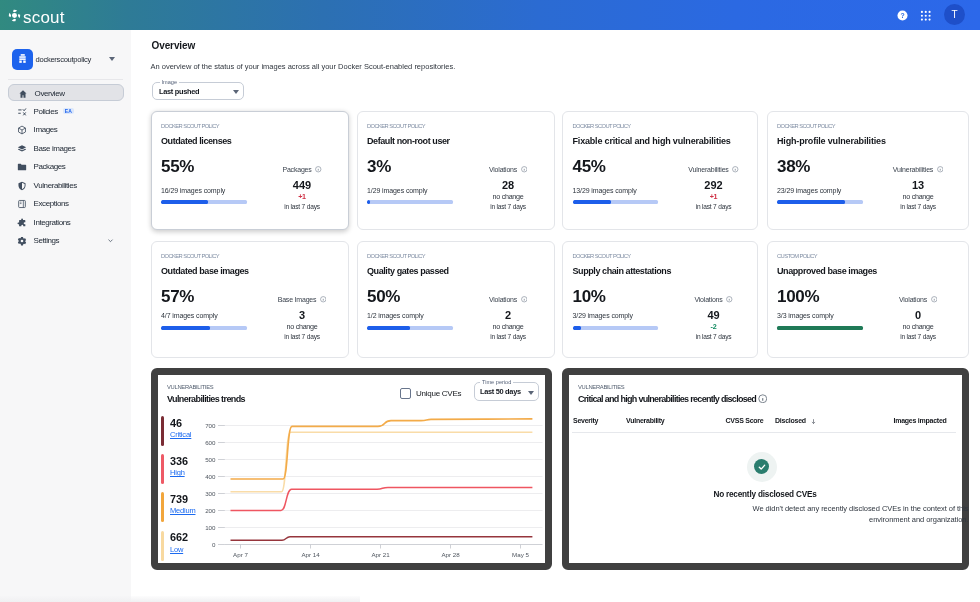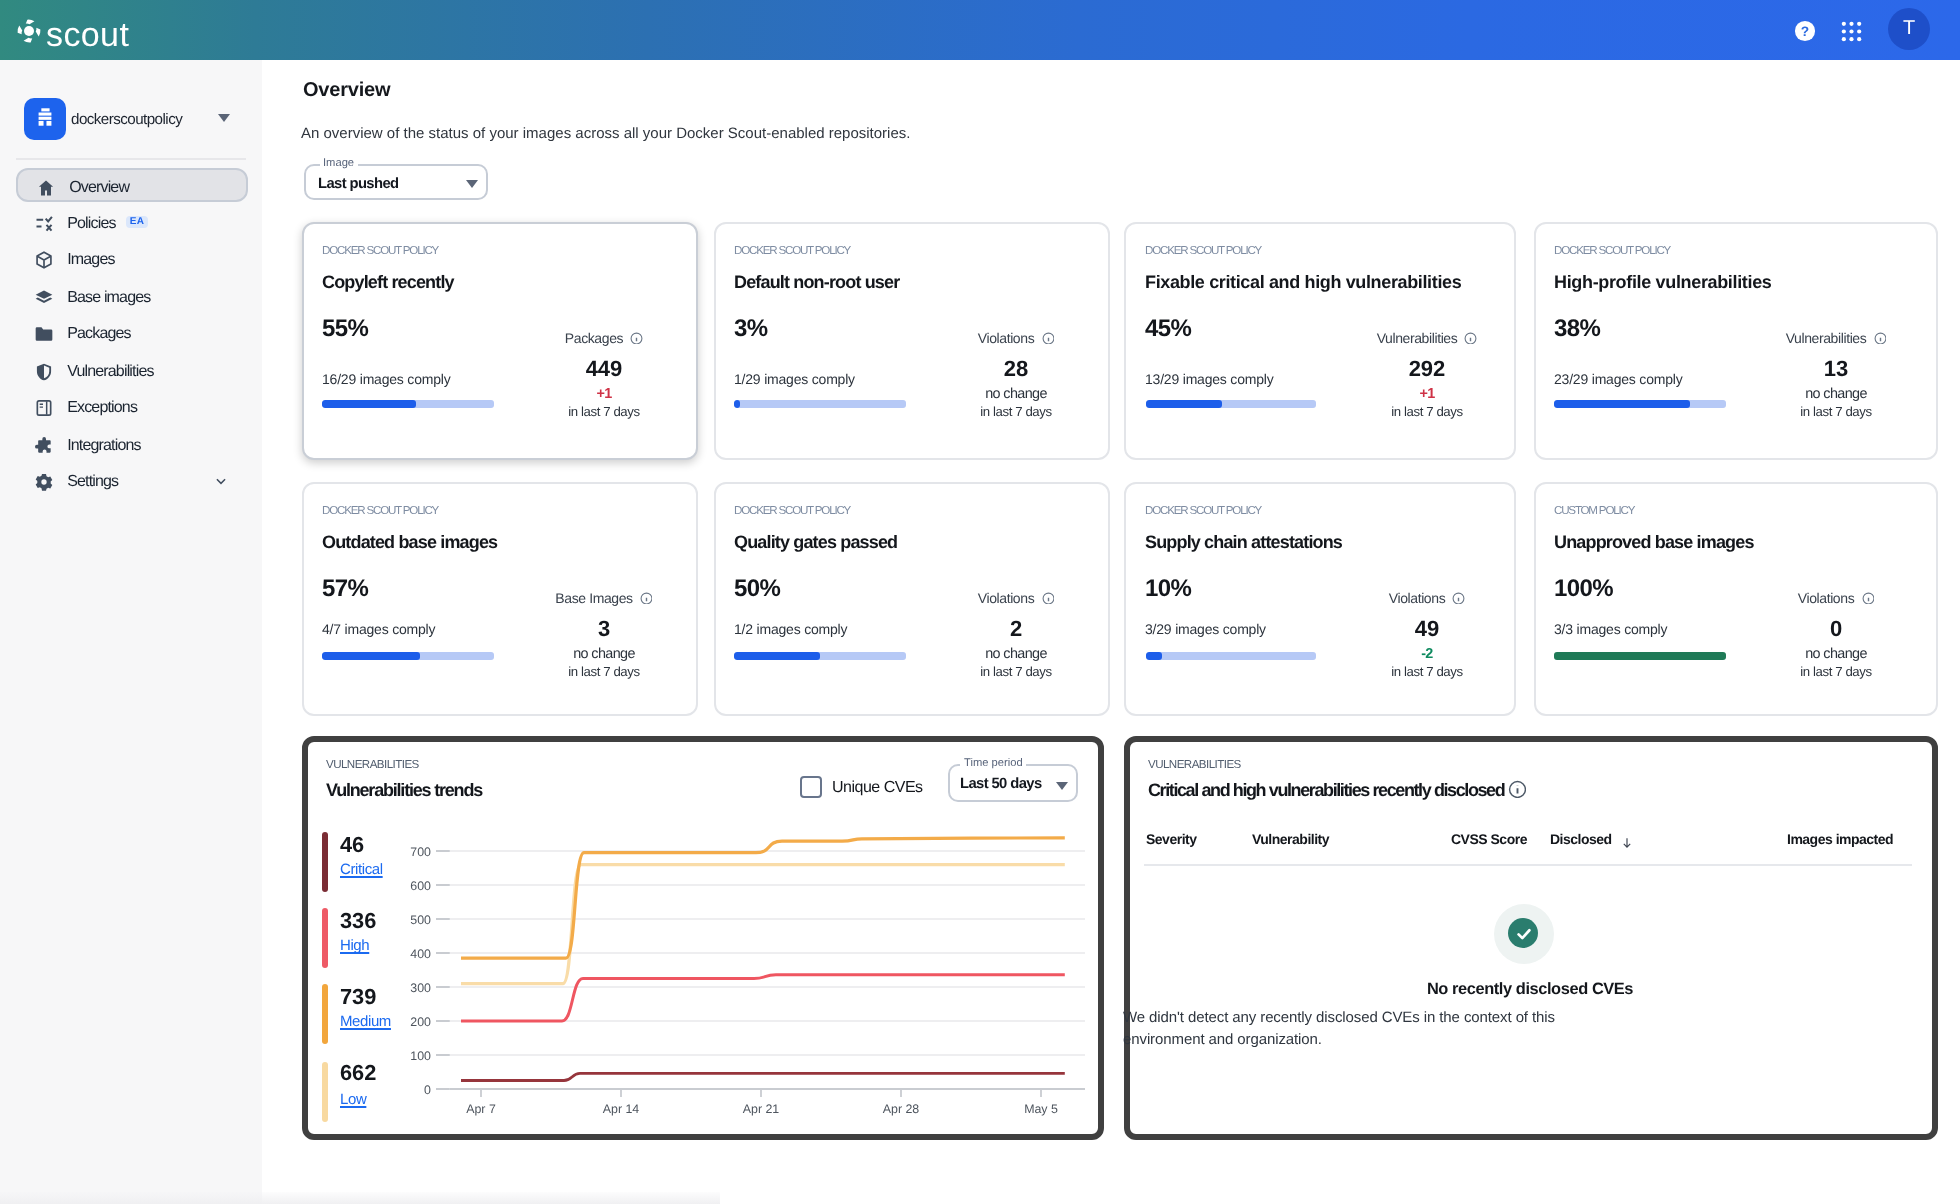--- a/index.html
+++ b/index.html
@@ -24,36 +24,36 @@
 .desc{position:absolute;left:150.5px;top:62px;font-size:7.5px;letter-spacing:0;color:#30363e}
 .sel{position:absolute;background:#fff;border:1px solid #c6ccd6;border-radius:5px}
 .sel .slab{position:absolute;top:-4px;background:#fff;padding:0 2px;font-size:5.6px;color:#57637a;letter-spacing:0}
 .sel .sval{position:absolute;font-size:7.4px;font-weight:700;letter-spacing:-0.3px;color:#14181f}
 .caret{position:absolute;width:0;height:0;border-left:3.4px solid transparent;border-right:3.4px solid transparent;border-top:4px solid #5b6577}
 
 .card{position:absolute;width:198px;background:#fff;border:1px solid #e3e5e9;border-radius:6px}
 .card.hl{border-color:#c9ced6;box-shadow:0 1.5px 5px rgba(0,0,0,0.2)}
 .clab{position:absolute;left:9.5px;top:11px;font-size:5.8px;font-weight:500;color:#7e8ca2;letter-spacing:-0.6px}
 .ctit{position:absolute;left:9.5px;top:24px;font-size:9px;font-weight:700;color:#14171c;letter-spacing:-0.42px}
-.cpct{position:absolute;left:9.5px;top:45px;font-size:12px;font-weight:700;color:#14171c;letter-spacing:-0.3px}
+.cpct{position:absolute;left:9.5px;top:45px;font-size:17px;font-weight:700;color:#14171c;letter-spacing:-0.3px}
 .ccmp{position:absolute;left:9.5px;top:75px;font-size:7px;letter-spacing:-0.1px;color:#2c333c}
 .r2 .ccmp{top:70.5px}
 .cbar{position:absolute;left:9.5px;top:88.5px;width:85.5px;height:4px;border-radius:1.5px;background:#b6c9f6;overflow:hidden}
 .cbar i{position:absolute;left:0;top:0;height:4px;border-radius:1.5px;background:#1d5eea}
 .r2 .cbar{top:84px}
 .cbar.grn{background:#1f7a57}
 .rc{position:absolute;left:90px;width:121px;text-align:center}
 .rlab{position:absolute;top:54px;width:121px;font-size:7px;letter-spacing:-0.2px;color:#3a424d}
 .rval{position:absolute;top:67px;width:121px;font-size:11px;font-weight:700;color:#14171c}
 .rdel{position:absolute;top:80.5px;width:121px;font-size:7.2px;letter-spacing:-0.3px;color:#2c333c}
 .rsub{position:absolute;top:91px;width:121px;font-size:6.6px;letter-spacing:-0.2px;color:#2c333c}
 .red{color:#cf3246;font-weight:700}
 .grntx{color:#0e8a5f;font-weight:700}
 
-.panel{position:absolute;top:367.5px;height:202.5px;background:#fff;border:3px solid #404040;border-radius:6px}
+.panel{position:absolute;top:367.5px;height:202.5px;background:#fff;border:7px solid #404040;border-radius:6px}
 .plab{position:absolute;left:9.5px;top:9px;font-size:5.8px;font-weight:500;color:#515d6e;letter-spacing:-0.28px}
 .ptit{position:absolute;left:9.5px;top:19px;font-size:9px;font-weight:700;color:#14171c;letter-spacing:-0.6px}
 .leg{position:absolute;left:160.5px;width:60px}
 .lbar{position:absolute;left:0;top:0;width:3px;height:30px;border-radius:1.5px}
 .lnum{position:absolute;left:9.5px;top:0.5px;font-size:10.9px;font-weight:700;color:#14171c}
 .llnk{position:absolute;left:9.5px;top:14px;font-size:7.5px;letter-spacing:-0.2px;color:#1b6af0;text-decoration:underline}
 .thead{position:absolute;top:417px;font-size:7px;font-weight:700;color:#14171c;letter-spacing:-0.25px}
 </style>
 </head>
 <body>
@@ -166,21 +166,21 @@
 <div class="h1">Overview</div>
 <div class="desc">An overview of the status of your images across all your Docker Scout-enabled repositories.</div>
 <div class="sel" style="left:151.5px;top:82.3px;width:92.5px;height:18.2px">
   <div class="slab" style="left:7px">Image</div>
   <div class="sval" style="left:6.5px;top:4px">Last pushed</div>
   <div class="caret" style="left:80px;top:7px"></div>
 </div>
 
 <div class="card hl" style="left:150.5px;top:110.5px;height:119.5px">
   <div class="clab">DOCKER SCOUT POLICY</div>
-  <div class="ctit">Copyleft recently</div>
+  <div class="ctit">Outdated licenses</div>
   <div class="cpct">55%</div>
   <div class="ccmp">16/29 images comply</div>
   <div class="cbar">
       <i style="width:47px"></i>
     </div>
   <div class="rlab rc" style="top:54px">Packages&nbsp; <svg width="6.5" height="6.5" viewBox="0 0 24 24" style="vertical-align:-1px" fill="none" stroke="#6a7686" stroke-width="2">
         <circle cx="12" cy="12" r="10"></circle>
         <path d="M12 10.5V17M12 7.2v.3" stroke-width="2.6"></path>
       </svg></div>
   <div class="rval rc">449</div>
@@ -380,14 +380,14 @@
     <path d="M12 4v15M6.5 13.5 12 19l5.5-5.5"></path>
   </svg>
 <div class="thead" style="left:893.5px">Images impacted</div>
 <div class="abs" style="left:572px;top:431.5px;width:384px;height:1px;background:#e6e8ec"></div>
 <div class="abs" style="left:746.5px;top:451.5px;width:30px;height:30px;border-radius:50%;background:#eef3f2"></div>
 <div class="abs" style="left:754px;top:459px;width:15px;height:15px;border-radius:50%;background:#2a7d6e"></div>
 <svg class="abs" style="left:756.5px;top:461.5px" width="10" height="10" viewBox="0 0 24 24" fill="none" stroke="#fff" stroke-width="3.2" stroke-linecap="round" stroke-linejoin="round">
     <path d="M5.5 12.5 10 17 18.5 7.5"></path>
   </svg>
 <div class="abs" style="left:561.5px;top:489.5px;width:407px;text-align:center;font-size:8.2px;font-weight:700;letter-spacing:-0.2px;color:#14171c">No recently disclosed CVEs</div>
-<div class="abs" style="left:561.5px;top:502.5px;width:407px;text-align:left;font-size:7.5px;letter-spacing:-0.05px;color:#2f363f;line-height:11.5px">We didn't detect any recently disclosed CVEs in the context of this<br>environment and organization.</div>
+<div class="abs" style="left:561.5px;top:502.5px;width:407px;text-align:right;font-size:7.5px;letter-spacing:-0.05px;color:#2f363f;line-height:11.5px">We didn't detect any recently disclosed CVEs in the context of this<br>environment and organization.</div>
 <div class="abs" style="left:0;top:596px;width:360px;height:6px;background:linear-gradient(180deg,rgba(243,243,245,0.2),#f0f0f2)"></div>
 
 </body></html>

